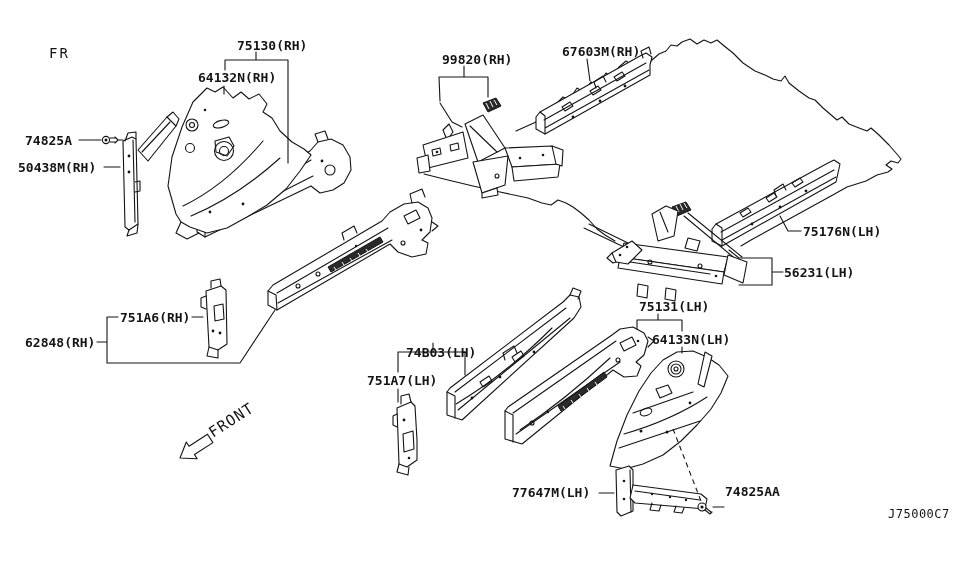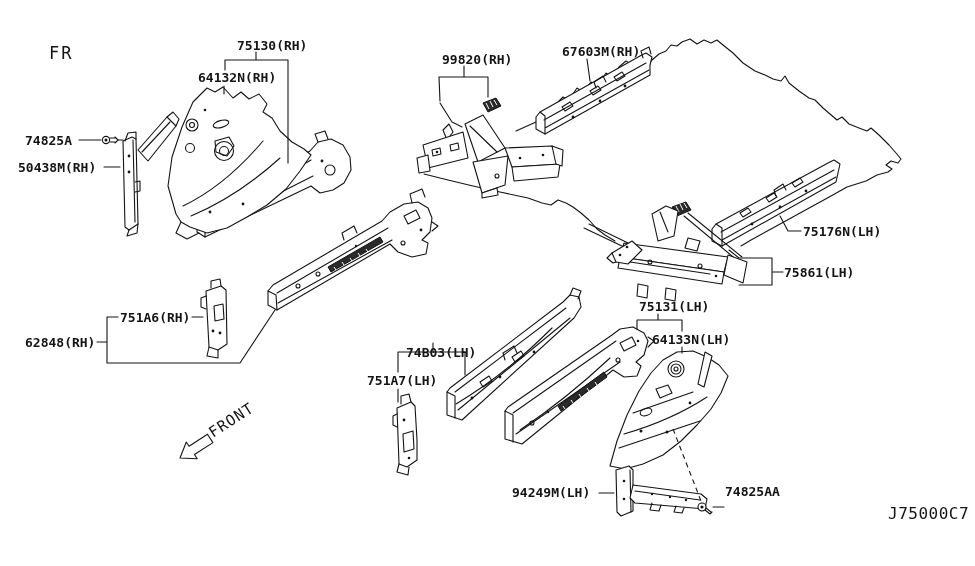--- a/index.html
+++ b/index.html
@@ -7,25 +7,25 @@
     position:relative;width:975px;height:566px;background:#ffffff;
     font-family:"DejaVu Sans Mono","Liberation Mono",monospace;
     overflow:hidden;
   }
   #stage svg{position:absolute;left:0;top:0;}
   .plabel{
     position:absolute;font-size:13px;line-height:13px;color:#141414;
     white-space:nowrap;letter-spacing:0;font-weight:bold;
   }
   .fr{
-    position:absolute;left:49px;top:45px;font-size:17px;line-height:17px;
+    position:absolute;left:49px;top:45px;font-size:14px;line-height:17px;
     color:#141414;letter-spacing:2px;
   }
   .code{
-    position:absolute;left:888px;top:506px;font-size:16px;line-height:16px;
+    position:absolute;left:888px;top:506px;font-size:12px;line-height:16px;
     color:#141414;letter-spacing:0.5px;
   }
   .ln{stroke:#141414;stroke-width:1.1;fill:none;stroke-linecap:round;stroke-linejoin:round;}
   .pf{stroke:#141414;stroke-width:1.1;fill:#ffffff;stroke-linejoin:round;}
   .dk{stroke:#141414;stroke-width:1;fill:#2a2a2a;}
   .wt{stroke:#ffffff;stroke-width:1;fill:none;}
   .dot{fill:#141414;stroke:none;}
   .dash{stroke:#141414;stroke-width:1.1;fill:none;stroke-dasharray:5 4;}
   .ftxt{font-family:"DejaVu Sans Mono","Liberation Mono",monospace;font-size:15px;fill:#141414;letter-spacing:1px;}
 </style>
@@ -275,24 +275,24 @@
 
   <div class="fr">FR</div>
 
   <div class="plabel" style="left:237px;top:39px">75130(RH)</div>
   <div class="plabel" style="left:198px;top:71px">64132N(RH)</div>
   <div class="plabel" style="left:25px;top:134px">74825A</div>
   <div class="plabel" style="left:18px;top:161px">50438M(RH)</div>
   <div class="plabel" style="left:442px;top:53px">99820(RH)</div>
   <div class="plabel" style="left:562px;top:45px">67603M(RH)</div>
   <div class="plabel" style="left:803px;top:225px">75176N(LH)</div>
-  <div class="plabel" style="left:784px;top:266px">75861(LH)</div>
+  <div class="plabel" style="left:784px;top:266px">56231(LH)</div>
   <div class="plabel" style="left:120px;top:311px">751A6(RH)</div>
   <div class="plabel" style="left:25px;top:336px">62848(RH)</div>
   <div class="plabel" style="left:406px;top:346px">74B03(LH)</div>
   <div class="plabel" style="left:367px;top:374px">751A7(LH)</div>
   <div class="plabel" style="left:639px;top:300px">75131(LH)</div>
   <div class="plabel" style="left:652px;top:333px">64133N(LH)</div>
-  <div class="plabel" style="left:512px;top:486px">94249M(LH)</div>
+  <div class="plabel" style="left:512px;top:486px">77647M(LH)</div>
   <div class="plabel" style="left:725px;top:485px">74825AA</div>
 
   <div class="code">J75000C7</div>
 </div>
 
 </body></html>

